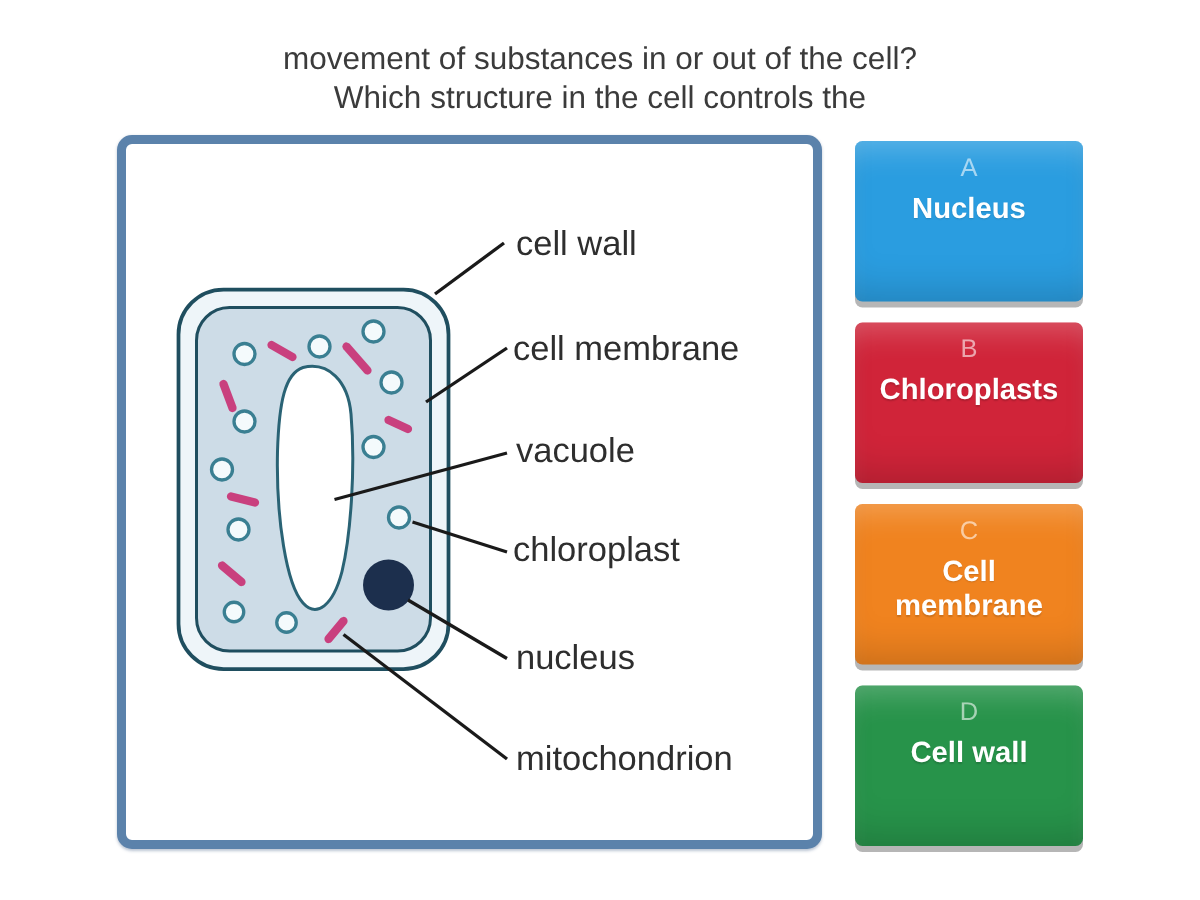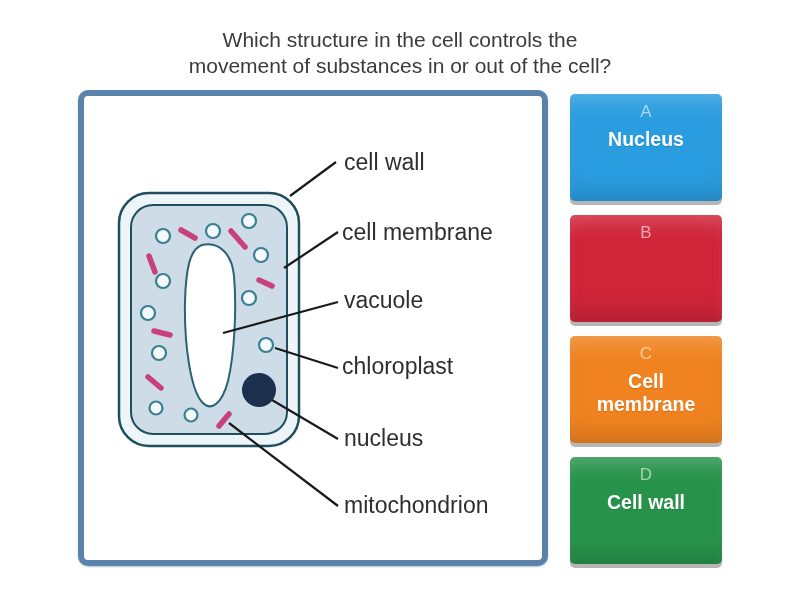--- a/index.html
+++ b/index.html
@@ -82,22 +82,22 @@
   #btn-b { top: 215px; }
   #btn-c { top: 336px; }
   #btn-d { top: 457px; }
 </style>
 </head>
 <body>
 
 <div class="stage">
 
   <div class="question">
+    <div>movement of substances in or out of the cell?</div>
     <div>Which structure in the cell controls the</div>
-    <div>movement of substances in or out of the cell?</div>
   </div>
 
   <div class="figure-frame">
     <svg width="458" height="464" viewBox="0 0 458 464">
 
       <rect x="35" y="97" width="180" height="253" rx="30" fill="#eef5f9" stroke="#1f4e5f" stroke-width="2.5"></rect>
 
       <rect x="47" y="109" width="156" height="229" rx="22" fill="#cddce7" stroke="#1f4e5f" stroke-width="2"></rect>
 
       <path d="M118,149 C135,145 148,158 150,180 C153,215 150,260 144,285 C138,308 127,316 118,306
@@ -147,20 +147,21 @@
     </svg>
   </div>
 
   <button class="answer-btn" id="btn-a" style="background: rgb(42, 157, 224);">
     <span class="letter">A</span>
     <span class="label">Nucleus</span>
   </button>
 
   <button class="answer-btn" id="btn-b" style="background: rgb(208, 36, 57);">
     <span class="letter">B</span>
+    <span class="label">Chloroplasts</span>
   </button>
 
   <button class="answer-btn" id="btn-c" style="background: rgb(240, 131, 31);">
     <span class="letter">C</span>
     <span class="label">Cell membrane</span>
   </button>
 
   <button class="answer-btn" id="btn-d" style="background: rgb(39, 147, 74);">
     <span class="letter">D</span>
     <span class="label">Cell wall</span>

